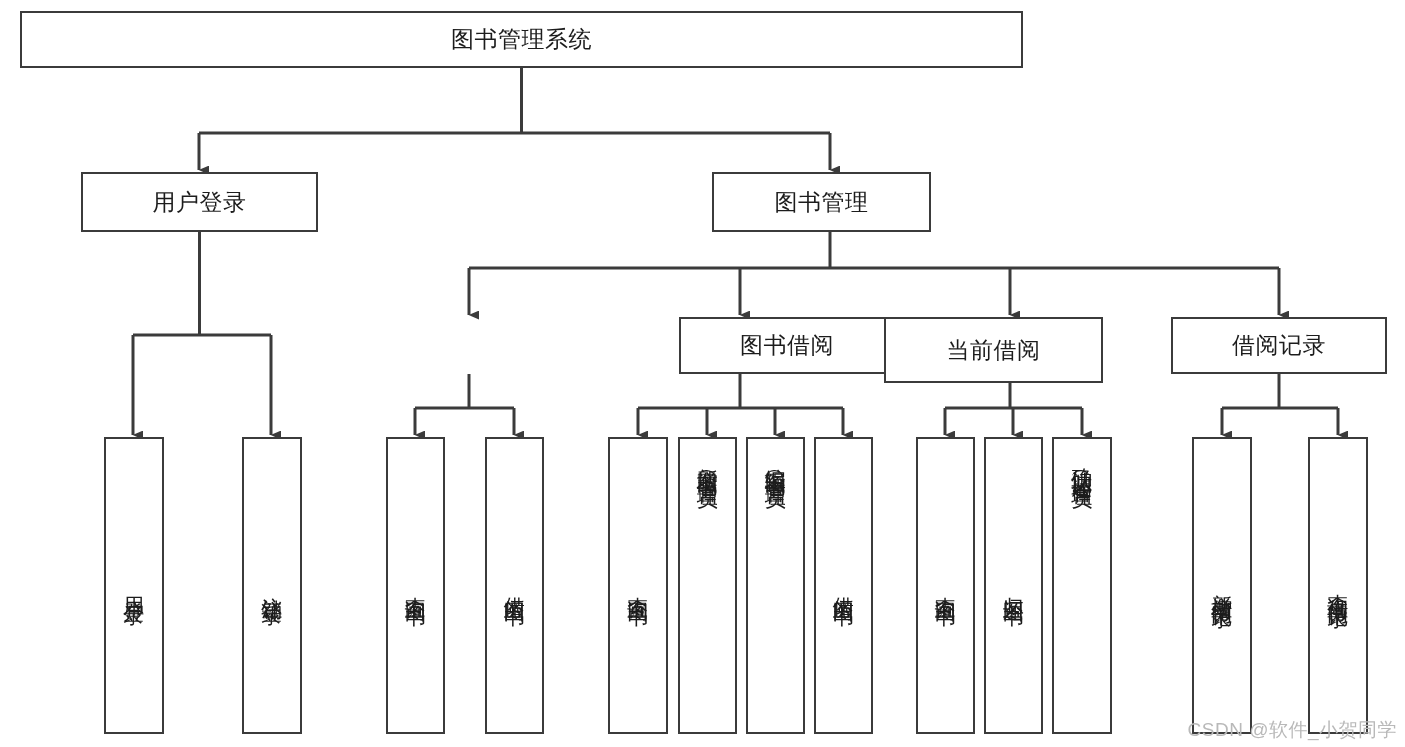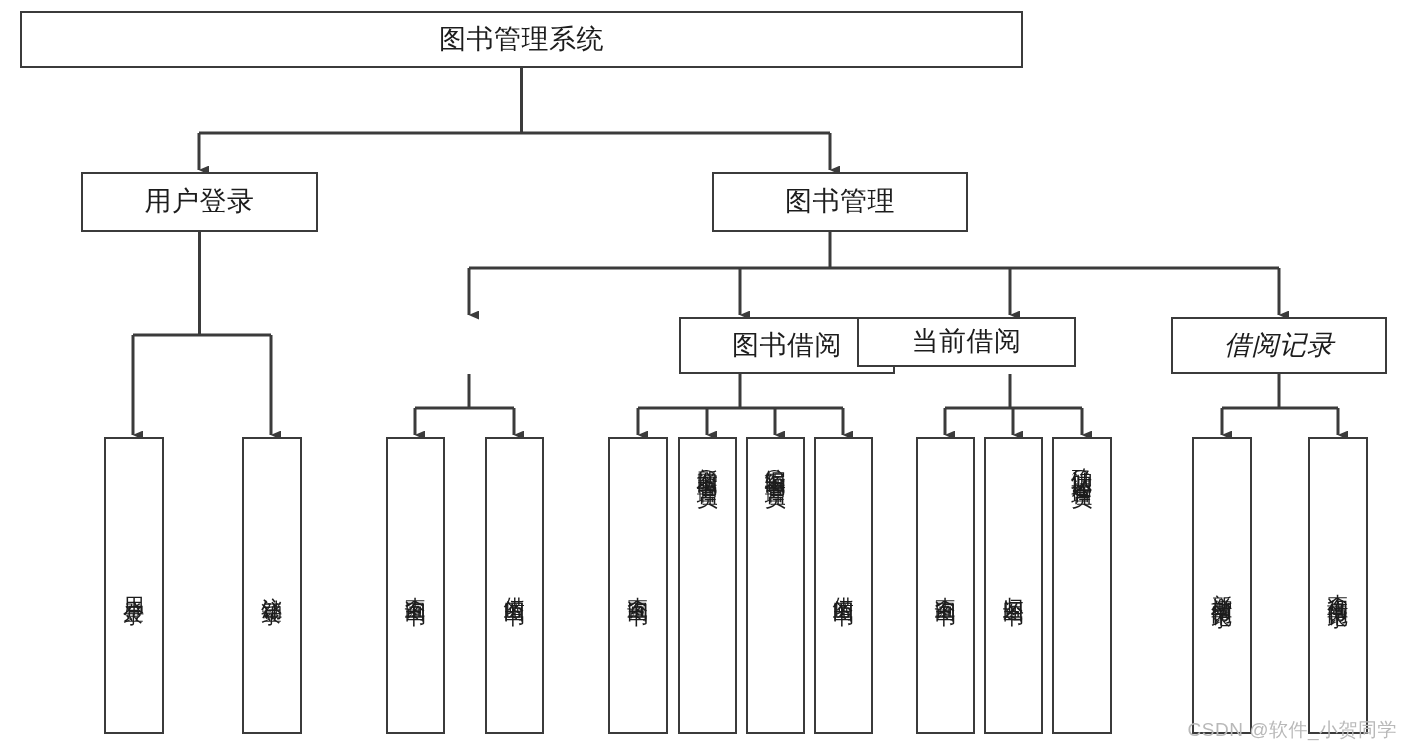--- a/index.html
+++ b/index.html
@@ -30,21 +30,21 @@
     position: absolute;
     box-sizing: border-box;
     background: #ffffff;
     border: 2px solid #3b3b3b;
     display: flex;
     align-items: center;
     justify-content: center;
     z-index: 2;
   }
   .node-label {
-    font-size: 27px;
+    font-size: 23px;
     color: #1c1c1c;
     line-height: 1.15;
     letter-spacing: 0.5px;
     text-align: center;
     white-space: nowrap;
   }
   .node.vertical {
     align-items: flex-start;
     justify-content: center;
     padding-top: 12px;
@@ -135,34 +135,34 @@
   </svg>
 
   <div class="node" style="left:20px; top:11px; width:1003px; height:57px;">
     <span class="node-label">图书管理系统</span>
   </div>
 
   <div class="node" style="left:81px; top:172px; width:237px; height:60px;">
     <span class="node-label">用户登录</span>
   </div>
 
-  <div class="node" style="left:712px; top:172px; width:256px; height:60px;align-items:center;">
+  <div class="node" style="left:712px; top:172px; width:219px; height:60px;align-items:center;">
     <span class="node-label">图书管理</span>
   </div>
 
 
   <div class="node" style="left:632px; top:317px; width:216px; height:57px;margin-left:47px;">
     <span class="node-label">图书借阅</span>
   </div>
 
-  <div class="node" style="left:857px; top:317px; width:219px; height:50px;">
+  <div class="node" style="left:884px; top:317px; width:219px; height:66px;">
     <span class="node-label">当前借阅</span>
   </div>
 
-  <div class="node" style="left:1171px; top:317px; width:216px; height:57px;font-style:italic;">
+  <div class="node" style="left:1171px; top:317px; width:216px; height:57px;">
     <span class="node-label">借阅记录</span>
   </div>
 
   <div class="node vertical center-text" style="left:104px; top:437px; width:60px; height:297px;">
     <span class="node-label">用户登录</span>
   </div>
 
   <div class="node vertical center-text" style="left:242px; top:437px; width:60px; height:297px;">
     <span class="node-label">注销登录</span>
   </div>

